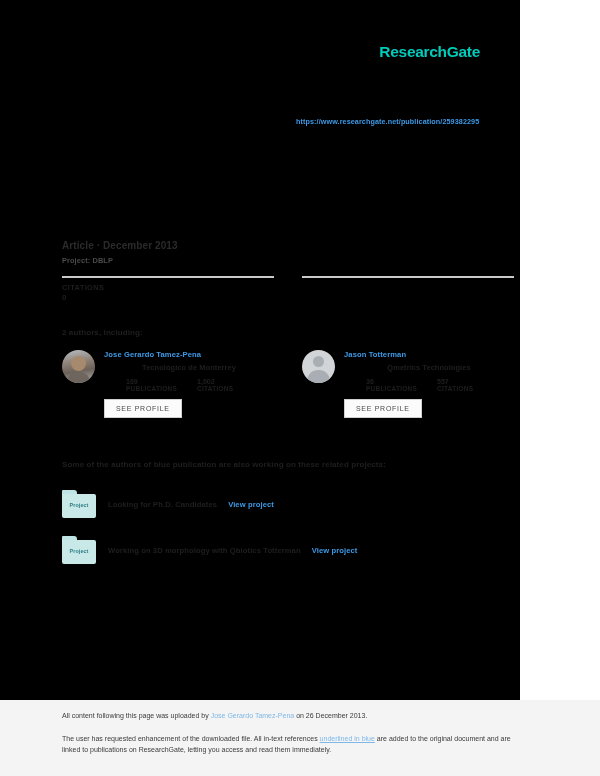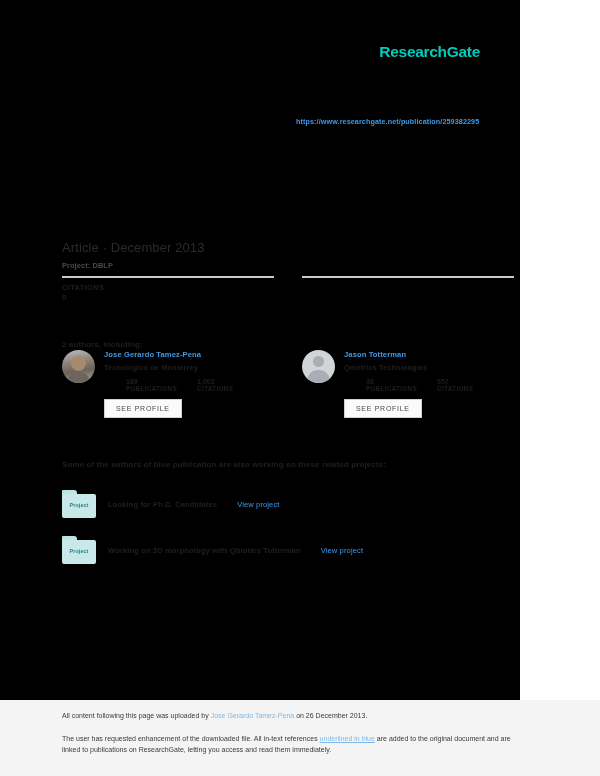--- a/index.html
+++ b/index.html
@@ -58,22 +58,22 @@
   }
 
   
   .meta {
     position: absolute;
     left: 62px;
     top: 238px;
     width: 470px;
   }
   .meta-line {
-    font-size: 13px;
-    font-weight: normal;
+    font-size: 10px;
+    font-weight: bold;
     color: #2b2b2b;
     line-height: 1.5;
     letter-spacing: 0.1px;
   }
   .meta-source {
     font-size: 7.4px;
     font-weight: bold;
     color: #4a4a4a;
     margin-top: 3px;
     letter-spacing: 0.1px;
@@ -112,21 +112,20 @@
 
   
   .authors-head {
     position: absolute;
     left: 62px;
     top: 328px;
     font-size: 8px;
     font-weight: bold;
     color: #1f1f1f;
     letter-spacing: 0.1px;
-    margin-top: 12px;
   }
   .authors {
     position: absolute;
     left: 62px;
     top: 350px;
     width: 452px;
     display: flex;
     gap: 28px;
   }
   .author {
@@ -193,20 +192,21 @@
     white-space: nowrap;
     letter-spacing: 0.1px;
   }
   .author-affil {
     font-size: 7.4px;
     font-weight: bold;
     color: #1f1f1f;
     margin-top: 4px;
     white-space: nowrap;
     letter-spacing: 0.1px;
+    text-align: center;
   }
   .author-stats {
     display: flex;
     gap: 20px;
     margin-top: 6px;
     padding-left: 22px;
   }
   .au-stat {
     text-align: left;
   }
@@ -292,22 +292,22 @@
   }
   .project-text {
     font-size: 7.6px;
     font-weight: bold;
     color: #1f1f1f;
     letter-spacing: 0.1px;
     white-space: nowrap;
   }
   .view-project {
     color: #3d9ae8;
-    font-weight: normal;
-    margin-left: 20px;
+    font-weight: bold;
+    margin-left: 11px;
   }
 
   
   .footer {
     position: absolute;
     left: 0;
     top: 700px;
     width: 600px;
     height: 76px;
     background: #f4f4f4;

